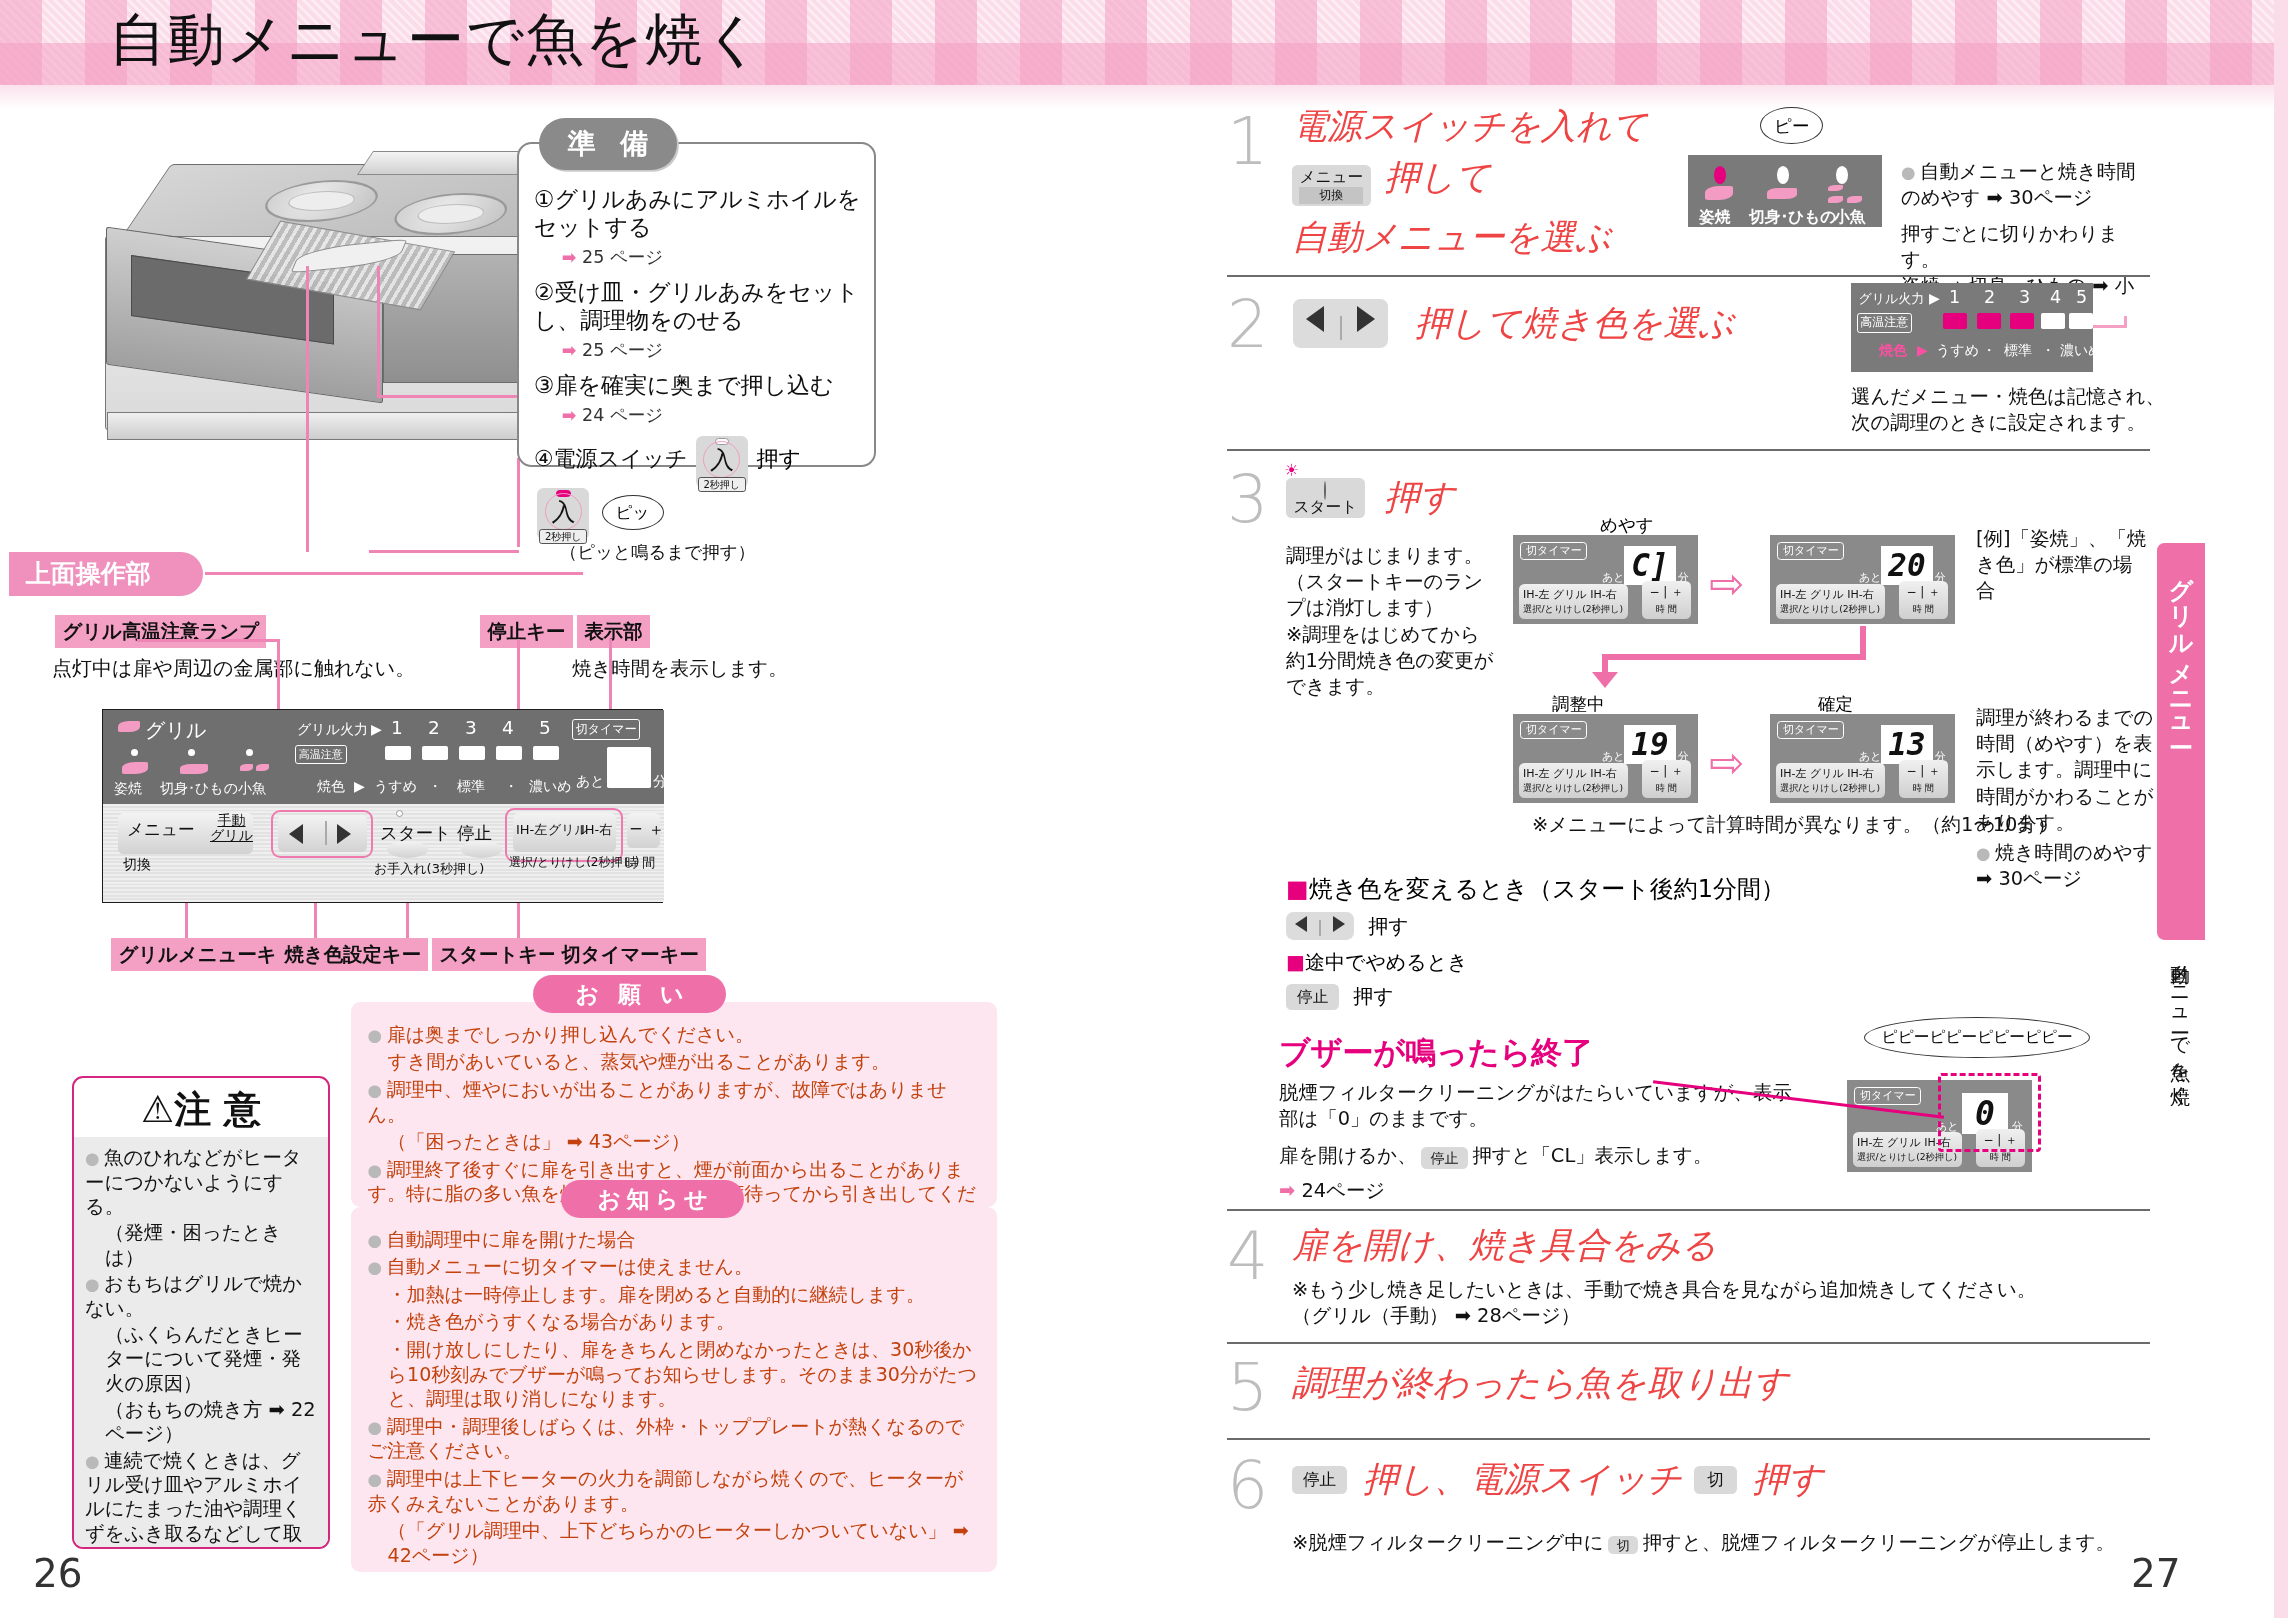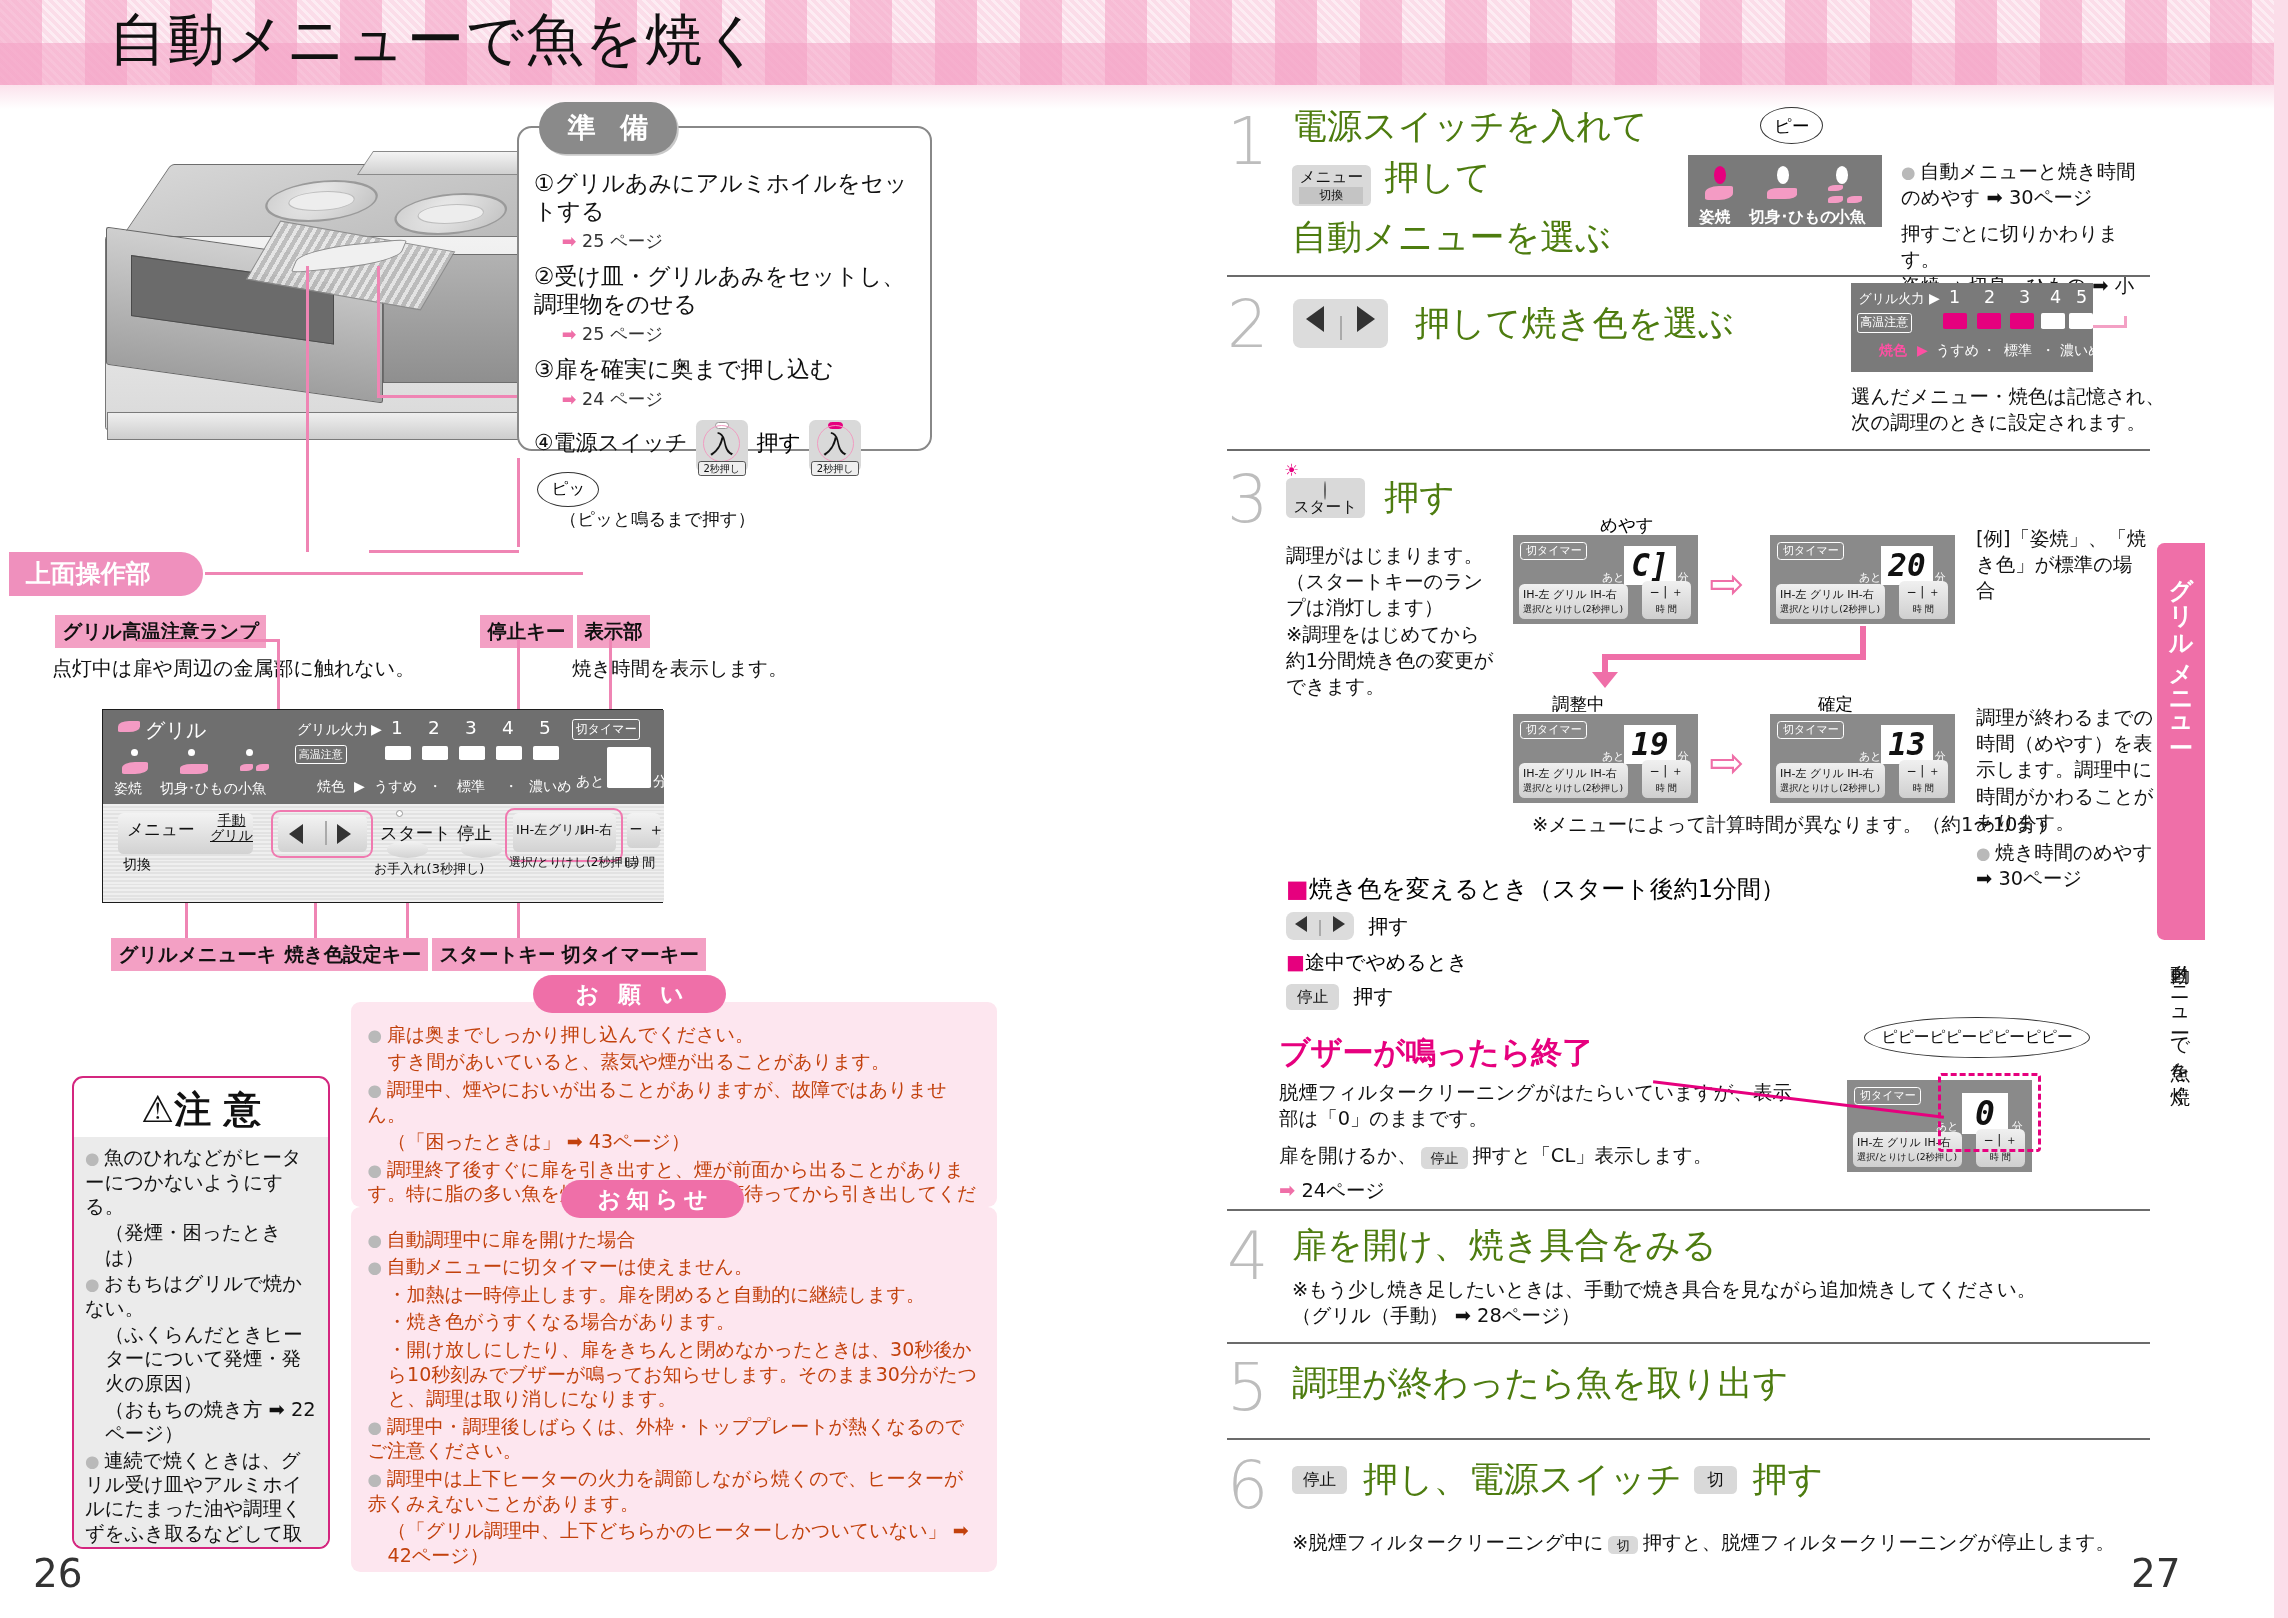--- a/index.html
+++ b/index.html
@@ -85,21 +85,21 @@
     background:linear-gradient(180deg,#f4f4f4,#d0d0d0);
     border:0.9px solid #8a8a8a; transform: skewX(-34deg);
     font-size:6.5px; color:#777; letter-spacing:0.9px; overflow:hidden;
   }
 
   
   .leader { position:absolute; background:#ef85b4; }
 
   
   .prep-box {
-    position: absolute; left: 517px; top: 17px; width: 415px; height: 325px;
+    position: absolute; left: 517px; top: 33px; width: 359px; height: 325px;
     border: 2.8px solid #888; border-radius: 14.8px; background: #fff;
   }
   .prep-tab {
     position: absolute; left: 20px; top: -26px; width: 138px; height: 52px;
     background: #8a8a8a; border-radius: 26px; color:#fff;
     font-size: 28px; font-weight: bold; text-align:center; line-height:52px;
     letter-spacing: 7.4px; text-indent: 7.4px;
     box-shadow: 1.8px 1.8px 0 #c9c9c9;
   }
   .prep-list { position:absolute; left: 14.8px; top: 41px; right: 9.2px; }
@@ -197,21 +197,21 @@
 
   .pgnum { position:absolute; font-size:39px; color:#333; }
 
   
   .right-page { position:absolute; left:1227px; top:109px; width:978px; height:1510px; }
   .step { position:absolute; }
   .stepnum {
     position:absolute; font-size:65px; color:#bdbdbd; font-weight:300; line-height:1;
     font-family:"DejaVu Sans", sans-serif;
   }
-  .step-title { font-size:35px; color:#4d7c0f; line-height:1.25; white-space:nowrap; }
+  .step-title { font-size:35px; color:#ef4444; line-height:1.25; white-space:nowrap;font-style:italic; }
   .step-sub { font-size:19.4px; color:#111; line-height:1.35; }
   .rule { position:absolute; height:1.8px; background:#6b6b6b; }
 
   .keybtn {
     display:inline-block; background:#d9d9d9; border-radius:5.5px;
     padding:4.6px 7.4px 2.8px 7.4px; text-align:center; vertical-align:middle;
   }
   .keybtn .kt { font-size:15.7px; color:#111; line-height:1; display:block; }
   .keybtn .kb { font-size:12px; color:#111; display:block; background:#c4c4c4; margin-top:1.8px; }
   .keybtn .kdot { width:7.4px; height:7.4px; border:0.9px solid #666; border-radius:50%; margin:0 auto 1.8px auto; }

